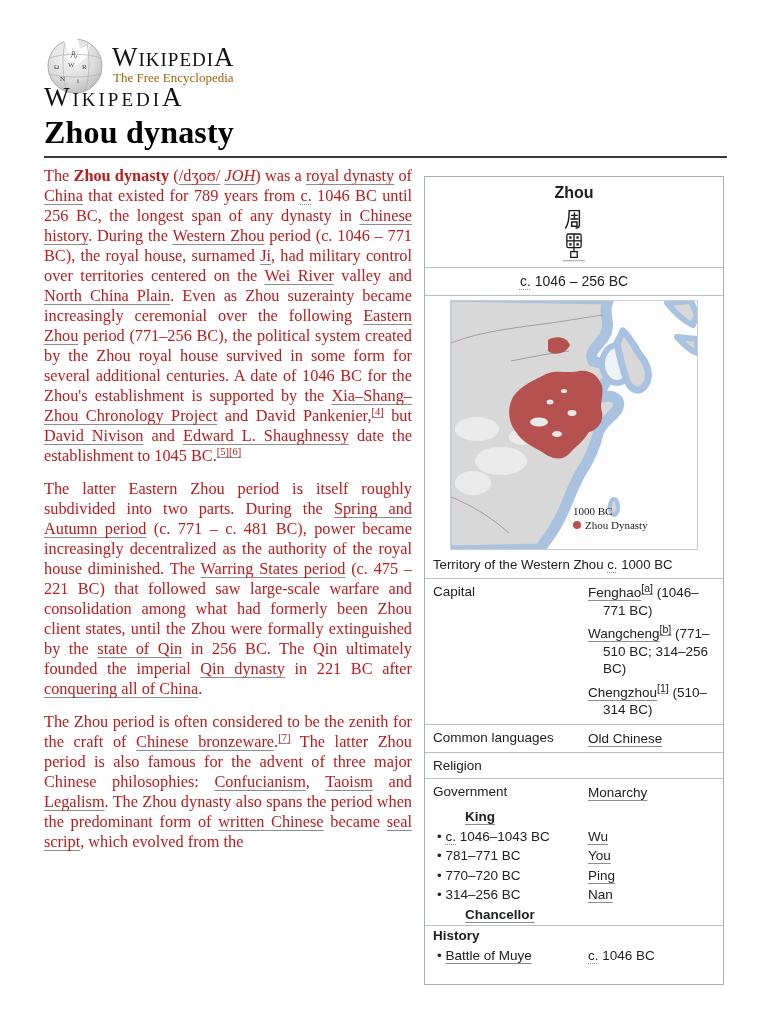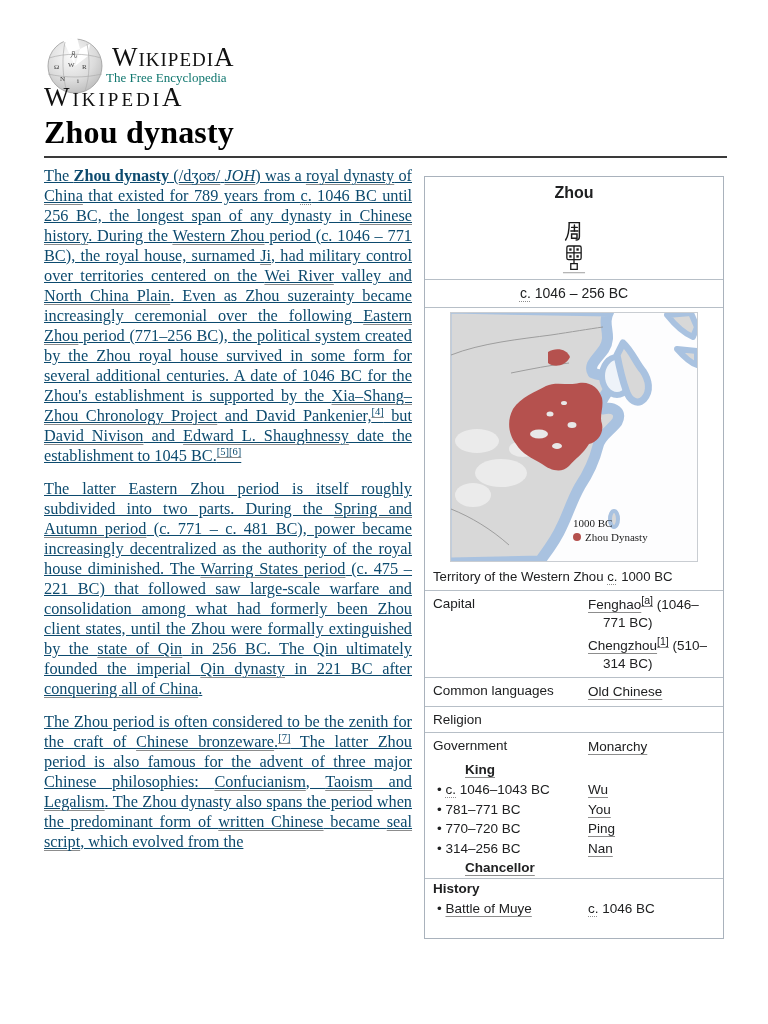--- a/index.html
+++ b/index.html
@@ -3,47 +3,47 @@
 <meta charset="utf-8">
 <style>
   html,body{margin:0;padding:0;background:#ffffff;}
   .page{position:relative;width:768px;height:1024px;background:#fff;overflow:hidden;
         font-family:"Liberation Serif",serif;color:#1b1b1b;}
 
   
   .logo-globe{position:absolute;left:44px;top:36px;width:62px;height:60px;}
   .wordmark{position:absolute;left:112px;top:42px;font-variant:small-caps;
             font-size:27px;letter-spacing:1px;color:#111;}
-  .tagline{position:absolute;left:106px;top:70px;font-size:13px;color:#0f766e;}
+  .tagline{position:absolute;left:113px;top:70px;font-size:13px;color:#a16207;}
   .sitename{position:absolute;left:44px;top:82px;font-variant:small-caps;
             font-size:27px;letter-spacing:3px;color:#111;}
 
   
   .article-title{position:absolute;left:44px;top:114px;font-size:32px;font-weight:bold;
                  letter-spacing:.2px;color:#000;}
   .title-rule{position:absolute;left:44px;top:156px;width:683px;height:2px;background:#3a3a3a;}
 
   
   .article-body{position:absolute;left:44px;top:166px;width:368px;font-size:16.3px;
-                line-height:20px;text-align:justify;color:#0c4a6e;text-decoration:underline;}
+                line-height:20px;text-align:justify;color:#b91c1c;}
   .article-body p{margin:0 0 13px 0;}
   .seg-b{font-weight:bold;}
   .lnk{color:inherit;text-decoration:underline;text-decoration-color:#8d8d8d;
        text-underline-offset:2.5px;text-decoration-thickness:1px;}
   .lnk.it{font-style:italic;}
   .lnk.dot{text-decoration-style:dotted;}
   sup.ref{font-size:10.5px;line-height:0;}
   sup.ref .lnk{text-underline-offset:1.5px;}
 
   
   .infobox{position:absolute;left:424px;top:176px;width:300px;box-sizing:border-box;
            border:1px solid #a9b2bc;background:#fff;font-family:"Liberation Sans",sans-serif;
            font-size:13.5px;color:#202122;}
   .ib-header{text-align:center;padding:7px 6px 4px 6px;}
-  .ib-title{font-size:16px;font-weight:bold;margin-bottom:17px;}
+  .ib-title{font-size:16px;font-weight:bold;margin-bottom:5px;}
   .ib-glyph{display:block;margin:1px auto;}
   .ib-sep{border-top:1px solid #b7bfc7;}
   .ib-date{text-align:center;padding:5px 4px 6px 4px;font-size:14px;}
   .ib-map-wrap{padding:4px 0 2px 0;text-align:center;}
   .ib-map-wrap svg{display:inline-block;}
   .ib-caption{text-align:left;font-size:13.2px;padding:2px 8px 6px 8px;}
   .ib-row{display:flex;padding:5px 8px;}
   .ib-label{width:155px;flex:0 0 155px;font-weight:normal;padding-right:6px;box-sizing:border-box;}
   .ib-value{flex:1;line-height:17.5px;}
   .val-block{padding-left:15px;text-indent:-15px;margin-bottom:6px;}
@@ -193,20 +193,21 @@
       </svg>
     </div>
     <div class="ib-caption" id="ib-caption"><span>Territory of the Western Zhou </span><span class="lnk dot">c.</span><span> 1000 BC</span></div>
 
     <div id="ib-rows">
         <div class="ib-sep"></div>
         <div class="ib-row">
           <div class="ib-label">Capital</div>
           <div class="ib-value">
             <div class="val-block"><span class="lnk">Fenghao</span><sup class="ref"><span class="lnk">[a]</span></sup><span> (1046–771 BC)</span></div>
+            <div class="val-block"><span class="lnk">Wangcheng</span><sup class="ref"><span class="lnk">[b]</span></sup><span> (771–510 BC; 314–256 BC)</span></div>
             <div class="val-block"><span class="lnk">Chengzhou</span><sup class="ref"><span class="lnk">[1]</span></sup><span> (510–314 BC)</span></div>
           </div>
         </div>
         <div class="ib-sep"></div>
         <div class="ib-row">
           <div class="ib-label">Common languages</div>
           <div class="ib-value">
             <div class="val-block"><span class="lnk">Old Chinese</span></div>
           </div>
         </div>

